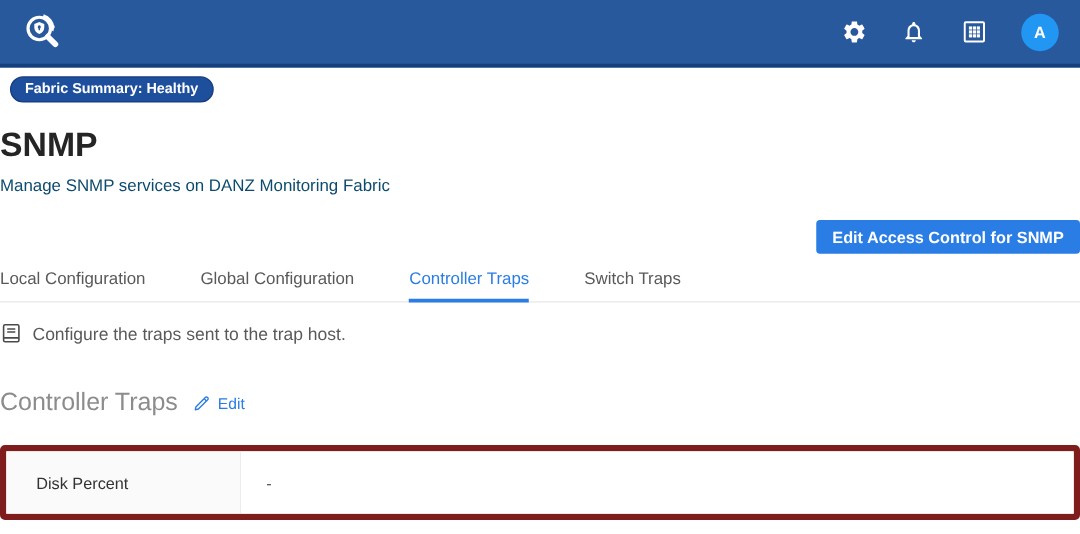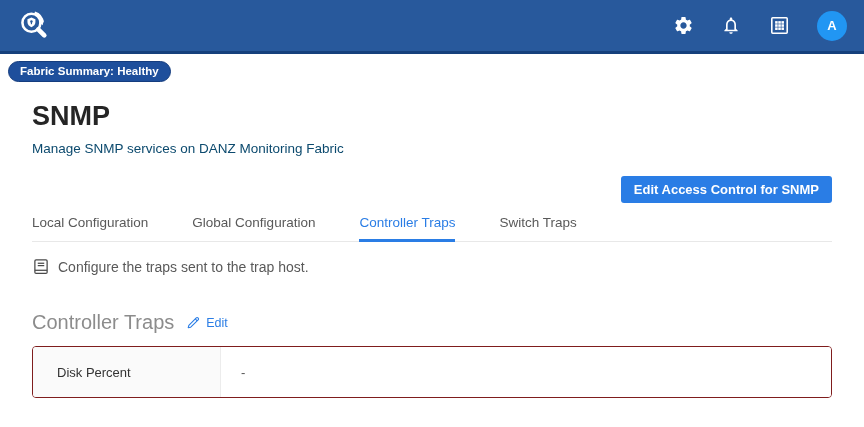--- a/index.html
+++ b/index.html
@@ -50,21 +50,21 @@
     border: 1.5px solid #143c7e;
     color: #ffffff;
     font-size: 11.5px;
     font-weight: 600;
     padding: 3px 11px 4px;
     border-radius: 11px;
     cursor: pointer;
   }
 
   
-  .content { padding: 0 32px; }
+  .content { padding: 0 0; }
   .page-title {
     margin-top: 19px;
     font-size: 27px;
     font-weight: 600;
     color: #252525;
   }
   .page-subtitle {
     margin-top: 9px;
     font-size: 13.5px;
     color: #0c4a6e;
@@ -131,22 +131,22 @@
     align-items: center;
     gap: 5px;
     color: #2a7de5;
     font-size: 12.5px;
     cursor: pointer;
     text-decoration: none;
   }
 
   
   .kv-table {
-    margin-top: 12px;
-    border: 1px solid #7f1d1d;
+    margin-top: 22px;
+    border: 5px solid #7f1d1d;
     border-radius: 4px;
     overflow: hidden;
   }
   .kv-row { display: flex; height: 50px; }
   .kv-label {
     width: 188px;
     background: #fafafa;
     border-right: 1px solid #ececec;
     display: flex;
     align-items: center;

